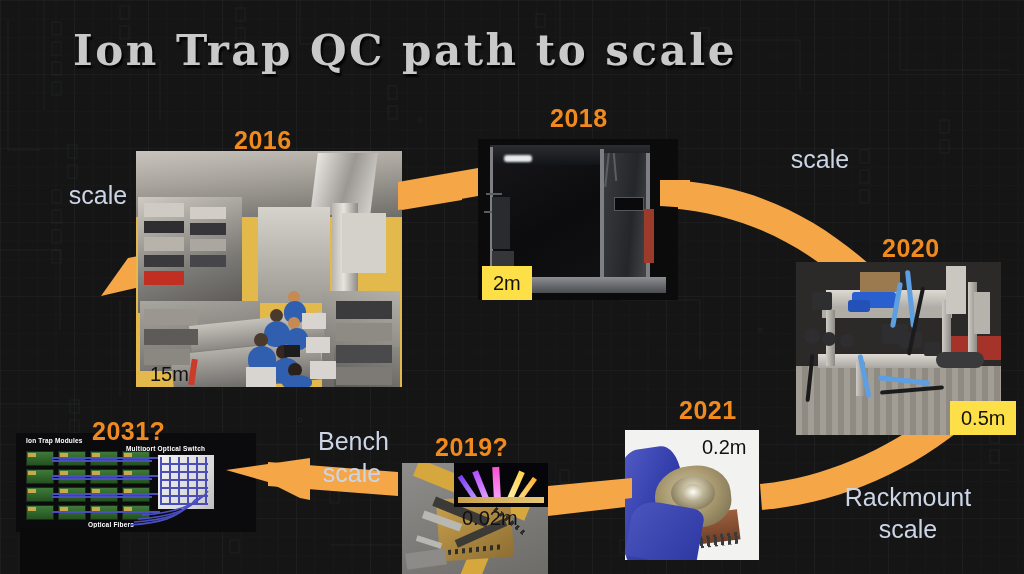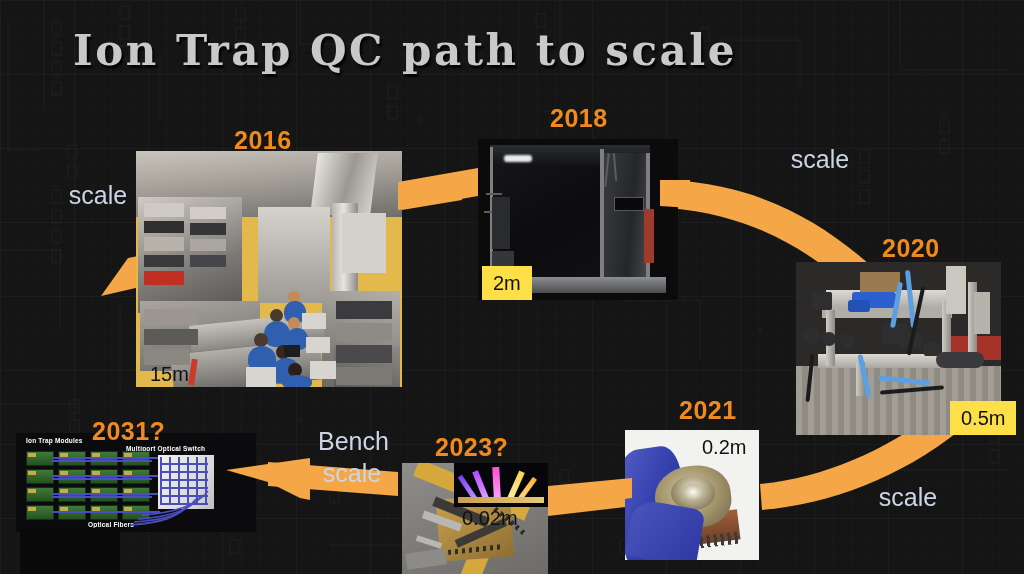--- a/index.html
+++ b/index.html
@@ -419,20 +419,21 @@
     <div class="pcb"></div>
     <div class="pins"></div>
     <div class="glove"></div>
     <div class="trapouter"></div>
     <div class="trapinner"></div>
     <div class="trapcore"></div>
     <div class="glove2"></div>
   </div>
   <div class="year" style="left:679px;top:396px;">2021</div>
   <div class="scale-label" style="left:828px;top:482px;width:160px;">
+    <div>Rackmount</div>
     <div>scale</div>
   </div>
   <div class="meas" style="left:702px;top:437px;">0.2m</div>
 
   <div class="photo p2023">
     <div class="goldbar" style="left:10px;top:18px;width:120px;height:18px;transform:rotate(22deg);"></div>
     <div class="goldbar" style="left:74px;top:30px;width:20px;height:90px;transform:rotate(22deg);"></div>
     <div class="chip"></div>
     <div class="dark" style="left:30px;top:44px;width:58px;height:10px;transform:rotate(22deg);"></div>
     <div class="dark" style="left:52px;top:66px;width:54px;height:8px;transform:rotate(-24deg);"></div>
@@ -445,21 +446,21 @@
     <div class="silver" style="left:4px;top:88px;width:40px;height:16px;background:#8d8b87;transform:rotate(-8deg);"></div>
     <div class="inset">
       <div class="beam" style="left:40px;width:7px;height:34px;background:linear-gradient(180deg,#ff4fd0,#f7a6ff);transform:rotate(-3deg);"></div>
       <div class="beam" style="left:30px;width:6px;height:32px;background:linear-gradient(180deg,#b44cff,#e0a6ff);transform:rotate(-22deg);"></div>
       <div class="beam" style="left:20px;width:5px;height:30px;background:linear-gradient(180deg,#7a3cf0,#c59cff);transform:rotate(-34deg);"></div>
       <div class="beam" style="left:52px;width:6px;height:32px;background:linear-gradient(180deg,#ffd24a,#fff0b0);transform:rotate(24deg);"></div>
       <div class="beam" style="left:62px;width:5px;height:28px;background:linear-gradient(180deg,#ffb23a,#ffe08a);transform:rotate(36deg);"></div>
       <div class="substrate"></div>
     </div>
   </div>
-  <div class="year" style="left:435px;top:433px;">2023?</div>
+  <div class="year" style="left:435px;top:433px;">2019?</div>
   <div class="scale-label" style="left:318px;top:426px;width:68px;">
     <div>Bench</div>
     <div>scale</div>
   </div>
   <div class="meas" style="left:462px;top:508px;">0.02m</div>
 
   <div class="photo p2025">
     <div class="dlabel" style="left:10px;top:4px;">Ion Trap Modules</div>
     <div class="dlabel" style="left:110px;top:12px;">Multiport Optical Switch</div>
     <div class="dlabel" style="left:72px;top:88px;">Optical Fibers</div>

